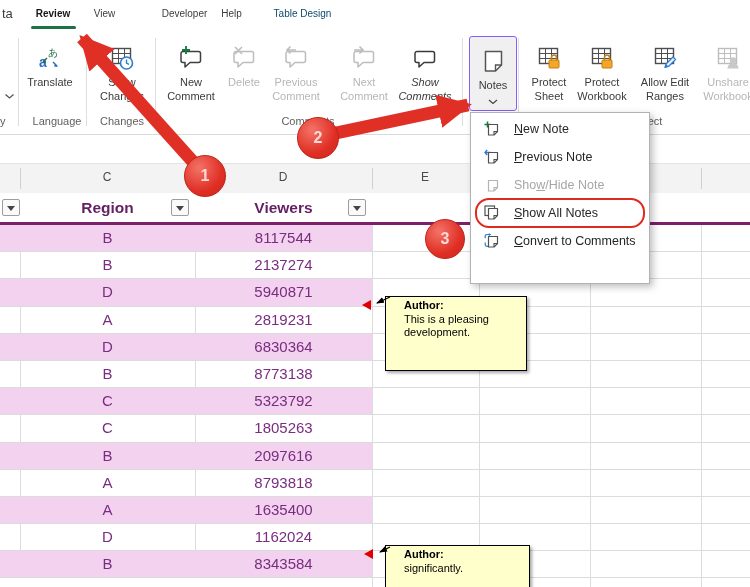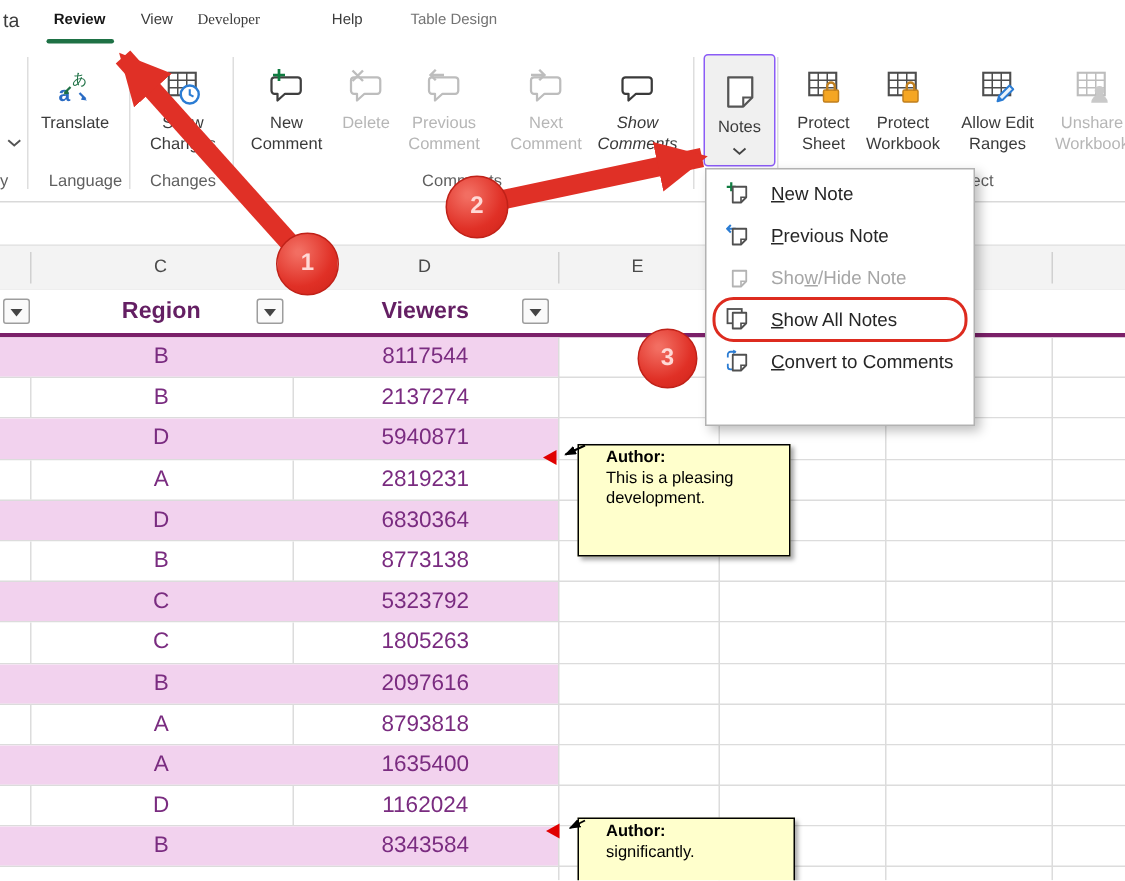--- a/index.html
+++ b/index.html
@@ -3,21 +3,21 @@
 <meta charset="utf-8">
 <style>
   html,body{margin:0;padding:0;background:#fff;}
   .stage{position:relative;width:750px;height:587px;overflow:hidden;background:#fff;
          font-family:"Liberation Sans",sans-serif;-webkit-font-smoothing:antialiased;}
   
   .tabbar{position:absolute;left:0;top:0;width:750px;height:30px;background:#fff;}
   .tab{position:absolute;top:0;height:28px;line-height:28px;font-size:10px;color:#3c3c3c;
        text-align:center;cursor:pointer;white-space:nowrap;}
   .tab.active{font-weight:bold;color:#161616;}
-  .tab.contextual{color:#737373;}
+  .tab.contextual{color:#0c4a6e;}
   .tab-partial{position:absolute;left:2px;top:0;height:28px;line-height:28px;font-size:13px;color:#3c3c3c;}
   .tab-underline{position:absolute;left:31px;top:26px;width:45px;height:3px;background:#1e7145;border-radius:2px;}
   
   .ribbon{position:absolute;left:0;top:30px;width:750px;height:104px;background:#fff;}
   .ribbon-border{position:absolute;left:0;top:134px;width:750px;height:1px;background:#d9d9d9;}
   .rbtn{position:absolute;top:4px;height:96px;display:flex;flex-direction:column;align-items:center;
         font-size:11px;color:#3b3b3b;text-align:center;cursor:pointer;background:transparent;border:none;padding:0;
         font-family:"Liberation Sans",sans-serif;}
   .rbtn .ic{height:36px;display:flex;align-items:flex-end;justify-content:center;margin-top:2px;}
   .rbtn .lb{line-height:13.5px;margin-top:4px;white-space:pre-line;}
@@ -75,21 +75,21 @@
 </head>
 <body>
 
 <div class="stage">
 
   <div class="tabbar">
     <span class="tab-partial">ta</span>
     <div id="tabs">
         <div class="tab active" style="left: 30px; width: 46px;">Review</div>
         <div class="tab" style="left: 90px; width: 29px;">View</div>
-        <div class="tab" style="left: 122px; width: 61px; font-family: Liberation Serif, serif;">Developer</div>
+        <div class="tab" style="left: 154px; width: 61px;">Developer</div>
         <div class="tab" style="left: 218px; width: 27px;">Help</div>
         <div class="tab contextual" style="left: 264px; width: 77px;">Table Design</div>
       </div>
     <div class="tab-underline"></div>
   </div>
 
   <div class="ribbon" id="ribbon">
     <span class="collapsed-chev"><svg width="11" height="7" viewBox="0 0 11 7">
           <path d="M1.5 1.5l4 3.5 4-3.5" fill="none" stroke="#555" stroke-width="1.3"></path>
         </svg></span>

